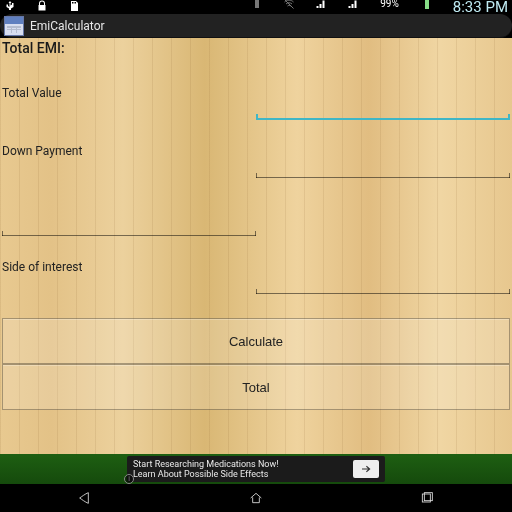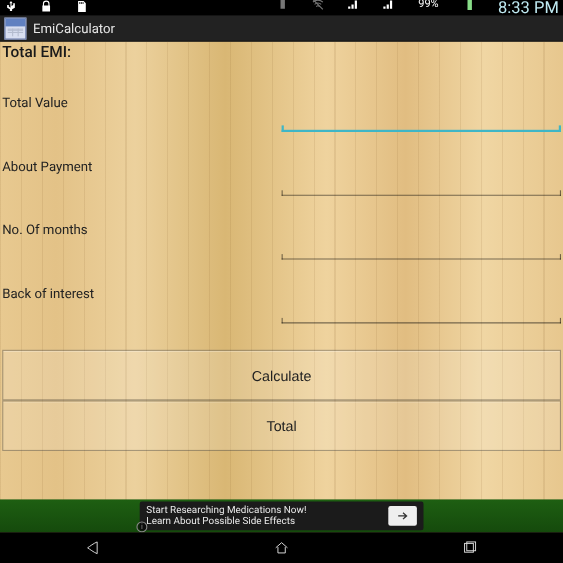--- a/index.html
+++ b/index.html
@@ -13,21 +13,21 @@
   }
   .status-left, .status-right { display: flex; align-items: flex-start; gap: 20px; }
   .status-bar svg { width: 12px; height: 12px; fill: #fff; }
   .status-right .dim svg { fill: #777; }
   .battery-pct { font-size: 10px; color:#fff; margin-left:1px; margin-right:2px;}
   .clock { font-size: 15px; color: #bfeaf2; }
 
   
   .action-bar {
     height: 24px; background: #222; color: #e6e6e6; display: flex; align-items: center;
-    padding: 0 4px; font-size: 12px; gap: 6px; border-bottom: 1px solid #111;
+    padding: 0 4px; font-size: 12px; gap: 6px; border-bottom: 1px solid #111; border-radius: 12px;
   }
   .app-icon {
     width: 20px; height: 20px; background: #d8def0; border:1px solid #6677a6; position:relative;
   }
   .app-icon::before {
     content: ""; position: absolute; top: 0; left: 0; right: 0; height: 7px;
     background: #6080c0;
   }
   .app-icon::after {
     content: ""; position: absolute; left: 2px; right: 2px; top: 9px; bottom: 2px;
@@ -162,35 +162,34 @@
     <div class="emi-title">Total EMI:</div>
 
     <div class="field-row">
       <div class="field-label">Total Value</div>
       <div class="field-input-wrap focused">
         <input class="field-input" value="" style="">
       </div>
     </div>
 
     <div class="field-row">
-      <div class="field-label">About Payment</div>
+      <div class="field-label">Down Payment</div>
       <div class="field-input-wrap">
         <input class="field-input" value="" style="">
       </div>
     </div>
 
     <div class="field-row">
-      <div class="field-label">No. Of months</div>
       <div class="field-input-wrap">
         <input class="field-input" value="" style="">
       </div>
     </div>
 
     <div class="field-row">
-      <div class="field-label">Back of interest</div>
+      <div class="field-label">Side of interest</div>
       <div class="field-input-wrap">
         <input class="field-input" value="" style="">
       </div>
     </div>
 
     <div class="buttons">
       <button class="big-btn">Calculate</button>
       <button class="big-btn">Total</button>
     </div>
 

